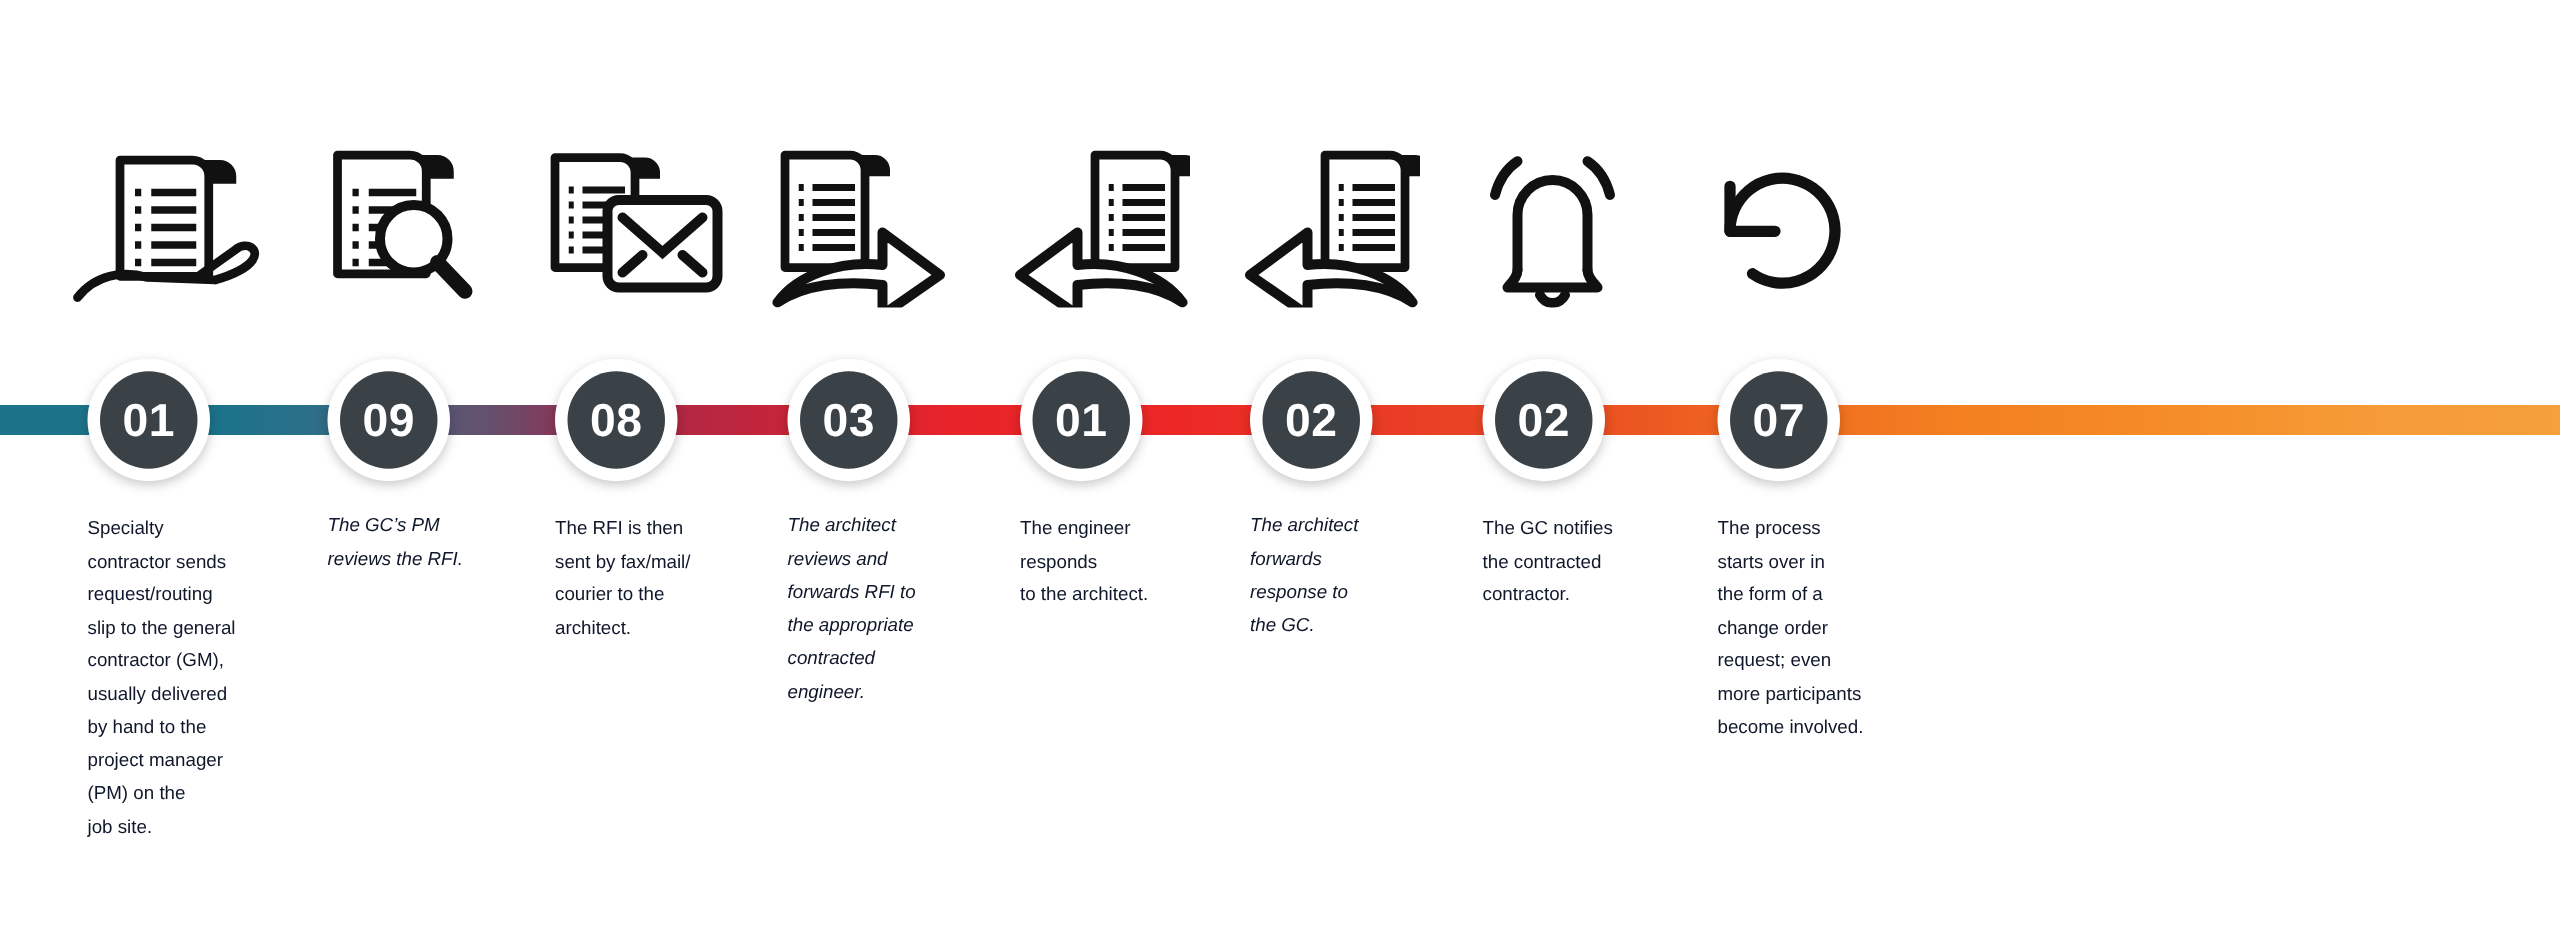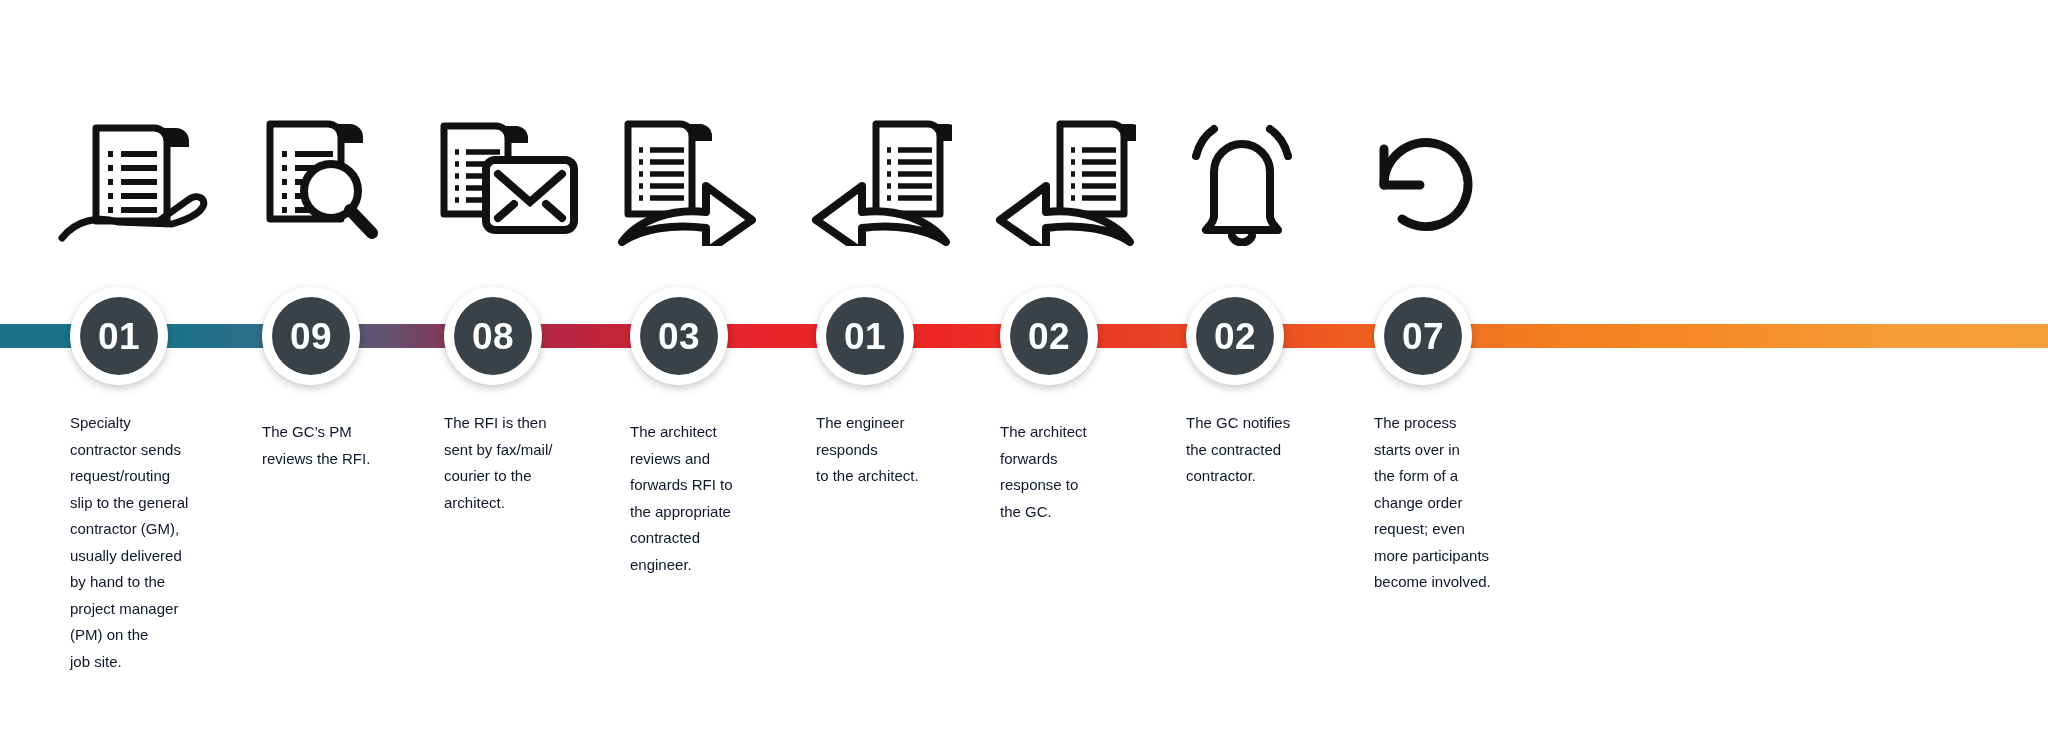--- a/index.html
+++ b/index.html
@@ -112,21 +112,21 @@
   .desc {
     position: absolute;
     left: 22px;
     width: 212px;
     color: #0f172a;
     font-family: "Liberation Sans", sans-serif;
     font-size: 15px;
     line-height: 26.5px;
     white-space: pre-line;
   }
-  .desc.high { top: 419px; }
+  .desc.high { top: 408px; font-style: italic; }
   .desc.low  { top: 410px; }
 </style>
 </head>
 <body>
 
 <div class="infographic">
 
   <div class="rail"></div>
 
   <div class="steps">

